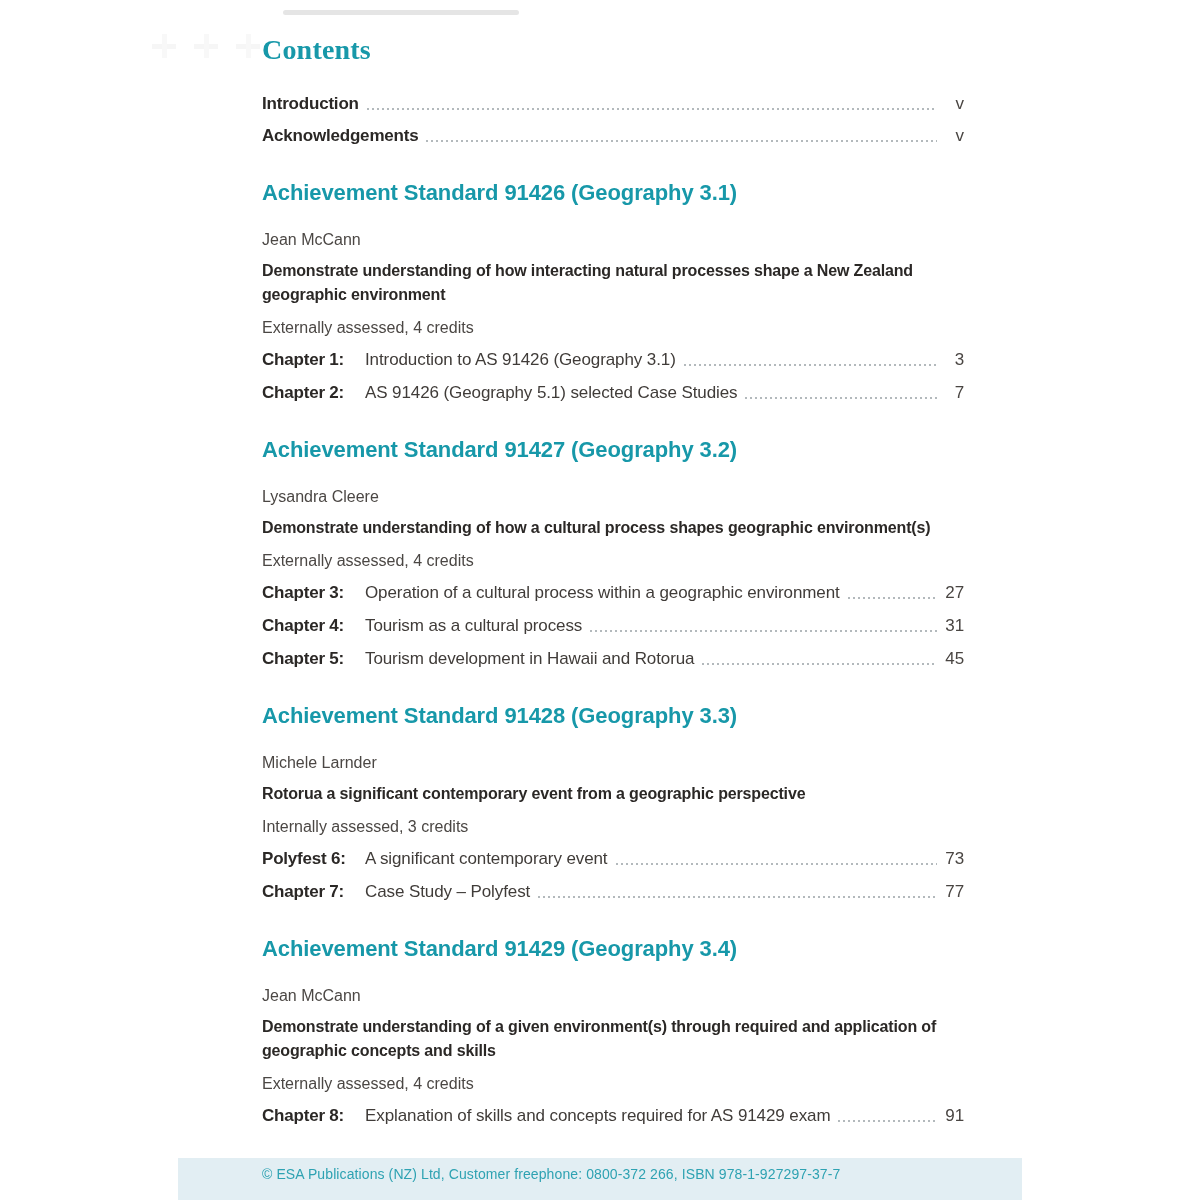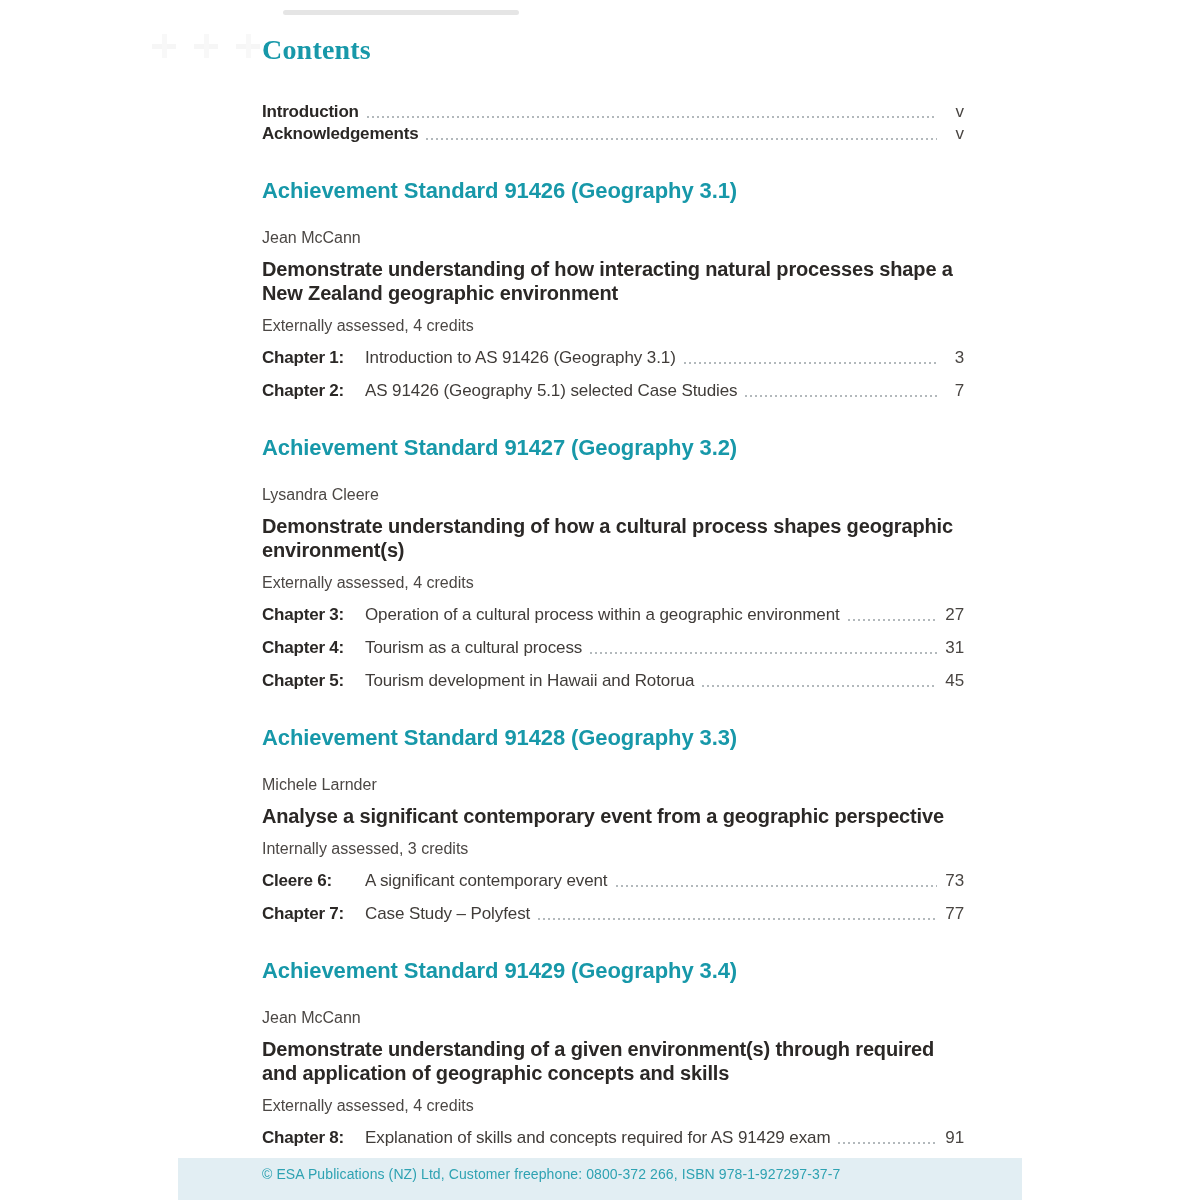--- a/index.html
+++ b/index.html
@@ -40,32 +40,32 @@
 
   
   .toc-row{display:flex;align-items:flex-end;line-height:22px;font-size:17px;letter-spacing:-.1px;}
   .leader{
     flex:1;height:7px;margin:0 3px 3px 7px;
     background-image:radial-gradient(circle at 2px 4px,#b3b9bc 1.2px,transparent 1.55px);
     background-size:5px 7px;background-repeat:repeat-x;
   }
   .pg{min-width:24px;text-align:right;color:#494542;}
 
-  .front-row{}
-  .front-row:first-of-type{margin-top:36px;}
+  .front-row{margin-top:10px;}
+  .front-row:first-of-type{margin-top:28px;}
   .front-label{font-weight:bold;color:#2b2826;letter-spacing:-.2px;}
 
   .section{margin-top:33px;}
   .section-heading{
     font-size:22px;line-height:26px;font-weight:bold;
     color:var(--accent);letter-spacing:-.1px;
   }
   .author{margin-top:24px;font-size:16px;line-height:20px;color:#4b4744;}
   .desc{
-    margin-top:9px;font-size:20px;line-height:24px;font-weight:bold;
+    margin-top:9px;font-size:16px;line-height:24px;font-weight:bold;
     color:#2b2826;letter-spacing:-.15px;
   }
   .assessment{margin-top:11px;font-size:16px;line-height:20px;color:#4b4744;}
   .chapter-row{margin-top:11px;}
   .chapter-label{flex:0 0 103px;font-weight:bold;color:#2b2826;letter-spacing:-.2px;}
   .chapter-title{color:#403c39;}
 
   .footer-band{
     position:absolute;left:178px;top:1158px;width:844px;height:42px;
     background:var(--footer-bg);
@@ -143,24 +143,24 @@
         <span class="chapter-label">Chapter 5:</span>
         <span class="chapter-title">Tourism development in Hawaii and Rotorua</span>
         <span class="leader"></span>
         <span class="pg">45</span>
       </div>
     </section>
 
     <section class="section">
       <h2 class="section-heading">Achievement Standard 91428 (Geography 3.3)</h2>
       <div class="author">Michele Larnder</div>
-      <div class="desc">Analyse a significant contemporary event from a geographic perspective</div>
+      <div class="desc">Rotorua a significant contemporary event from a geographic perspective</div>
       <div class="assessment">Internally assessed, 3 credits</div>
       <div class="toc-row chapter-row">
-        <span class="chapter-label">Cleere 6:</span>
+        <span class="chapter-label">Polyfest 6:</span>
         <span class="chapter-title">A significant contemporary event</span>
         <span class="leader"></span>
         <span class="pg">73</span>
       </div>
       <div class="toc-row chapter-row">
         <span class="chapter-label">Chapter 7:</span>
         <span class="chapter-title">Case Study – Polyfest</span>
         <span class="leader"></span>
         <span class="pg">77</span>
       </div>

